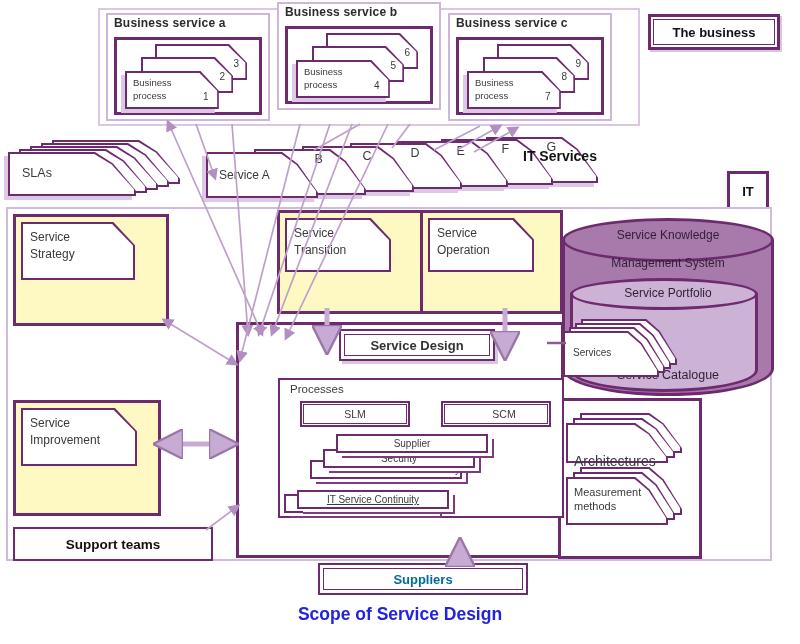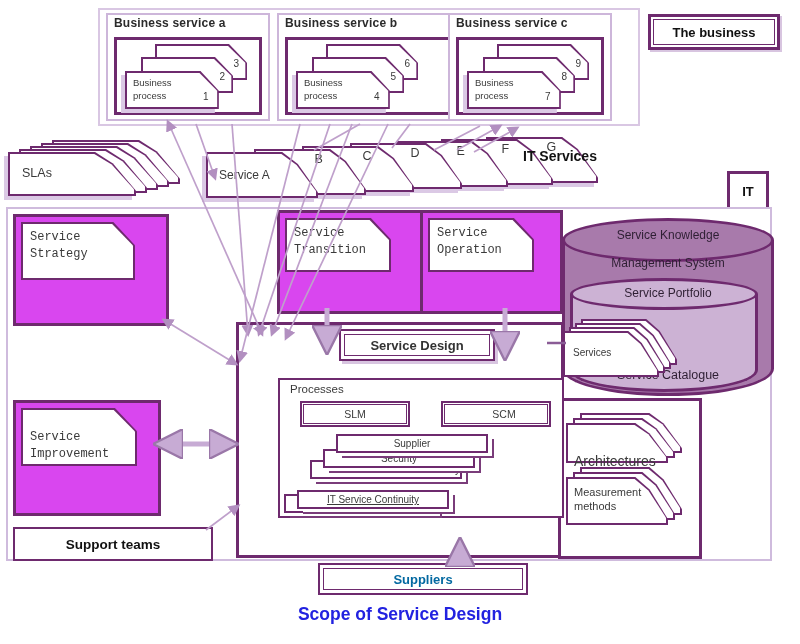--- a/index.html
+++ b/index.html
@@ -17,21 +17,21 @@
   
   .tag{position:absolute;--shape:polygon(0 0,68% 0,82% 26%,100% 88%,100% 100%,0 100%);}
   .tag.proc{--shape:polygon(0 0,74% 0,92% 52%,92% 100%,0 100%);}
   .tag .sh{position:absolute;inset:0;transform:translate(-4px,4px);background:#dbc9e5;clip-path:var(--shape);}
   .tag .bg{position:absolute;inset:0;background:#6e2a6e;clip-path:var(--shape);}
   .tag .fg{position:absolute;inset:2px;background:#fff;clip-path:var(--shape);}
   .tag .lbl{position:absolute;z-index:2;font-size:10px;color:#3a3a3a;}
   .tag .num{position:absolute;z-index:2;font-size:10px;color:#3a3a3a;}
 
   
-  .panel{position:absolute;background:#d946ef;border:3px solid #6e2a6e;font-family:Liberation Mono, monospace;}
+  .panel{position:absolute;background:#fef9c3;border:3px solid #6e2a6e;}
   .folder{position:absolute;left:5px;top:5px;--shape:polygon(0 0,81% 0,100% 40%,100% 100%,0 100%);}
   .folder .bg{position:absolute;inset:0;background:#6e2a6e;clip-path:var(--shape);}
   .folder .fg{position:absolute;inset:2px;background:#fff;clip-path:var(--shape);}
   .folder .lbl{position:absolute;z-index:2;left:9px;top:7px;font-size:12px;line-height:1.4;color:#3a3a3a;}
 
   .wbox{position:absolute;background:#fff;border:3px solid #6e2a6e;}
   .dbl{outline:1.5px solid #6e2a6e;outline-offset:-6px;}
   .bold-lbl{font-weight:700;color:#111;}
 
   
@@ -70,21 +70,21 @@
       <div class="tag proc" style="left:8px;top:31px;width:102px;height:38px;">
         <div class="sh"></div>
           <div class="bg"></div>
           <div class="fg"></div>
         <div class="lbl" style="left:8px;top:5px;width:56px;line-height:1.4;font-size:9.5px;">Business process</div>
         <div class="num" style="right:18%;top:52%;">1</div>
       </div>
     </div>
   </div>
 
-  <div class="group-box" style="left:277px;top:13px;width:160px;height:104px;padding-left:33px;">
+  <div class="group-box" style="left:277px;top:2px;width:160px;height:104px;">
     <div class="grp-title">Business service b</div>
     <div class="grp-inner">
       <div class="tag proc" style="left:38px;top:4px;width:100px;height:36px;">
         <div class="bg"></div>
           <div class="fg"></div>
         <div class="num" style="right:16%;top:38%;">6</div>
       </div>
       <div class="tag proc" style="left:24px;top:17px;width:100px;height:36px;">
         <div class="bg"></div>
           <div class="fg"></div>
@@ -281,21 +281,21 @@
       <span>IT Service Continuity</span>
     </div>
   <div class="cascade" style="left:284px;top:494px;width:148px;height:15px;z-index:3;">
       <span>Capacity</span>
     </div>
 
   <div class="panel" style="left:13px;top:400px;width:142px;height:110px;">
     <div class="folder" style="width:116px;height:58px;">
       <div class="bg"></div>
         <div class="fg"></div>
-      <div class="lbl" style="width:90px;margin-top:14px;">Service Improvement</div>
+      <div class="lbl" style="width:90px;">Service Improvement</div>
     </div>
   </div>
 
   <div class="wbox ctr" style="left:13px;top:527px;width:196px;height:30px;border-width:2.5px;">
     <span class="bold-lbl" style="font-size:13.5px;">Support teams</span>
   </div>
 
   <div class="wbox" style="left:558px;top:398px;width:138px;height:155px;z-index:1;"></div>
   <div class="tag" style="left:580px;top:413px;width:102px;height:40px;z-index:2;">
       <div class="bg"></div>

